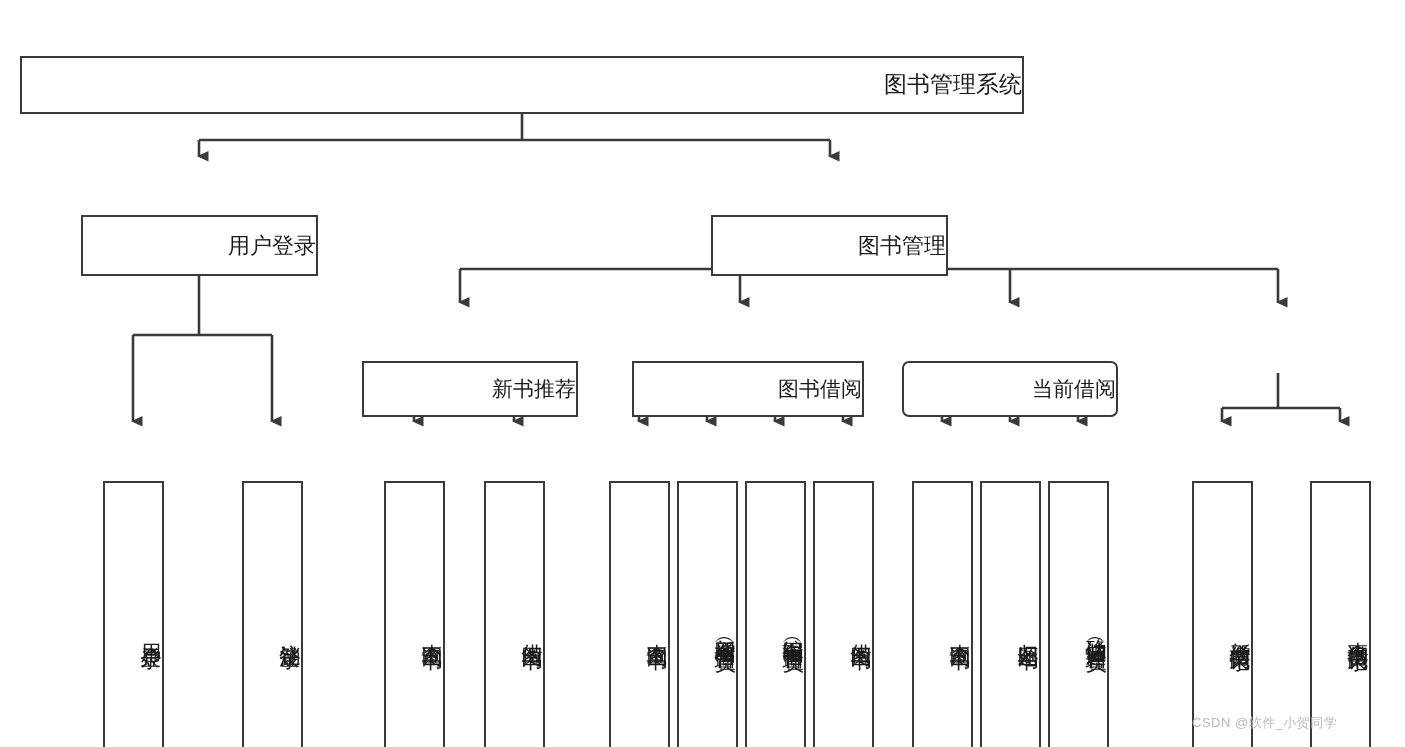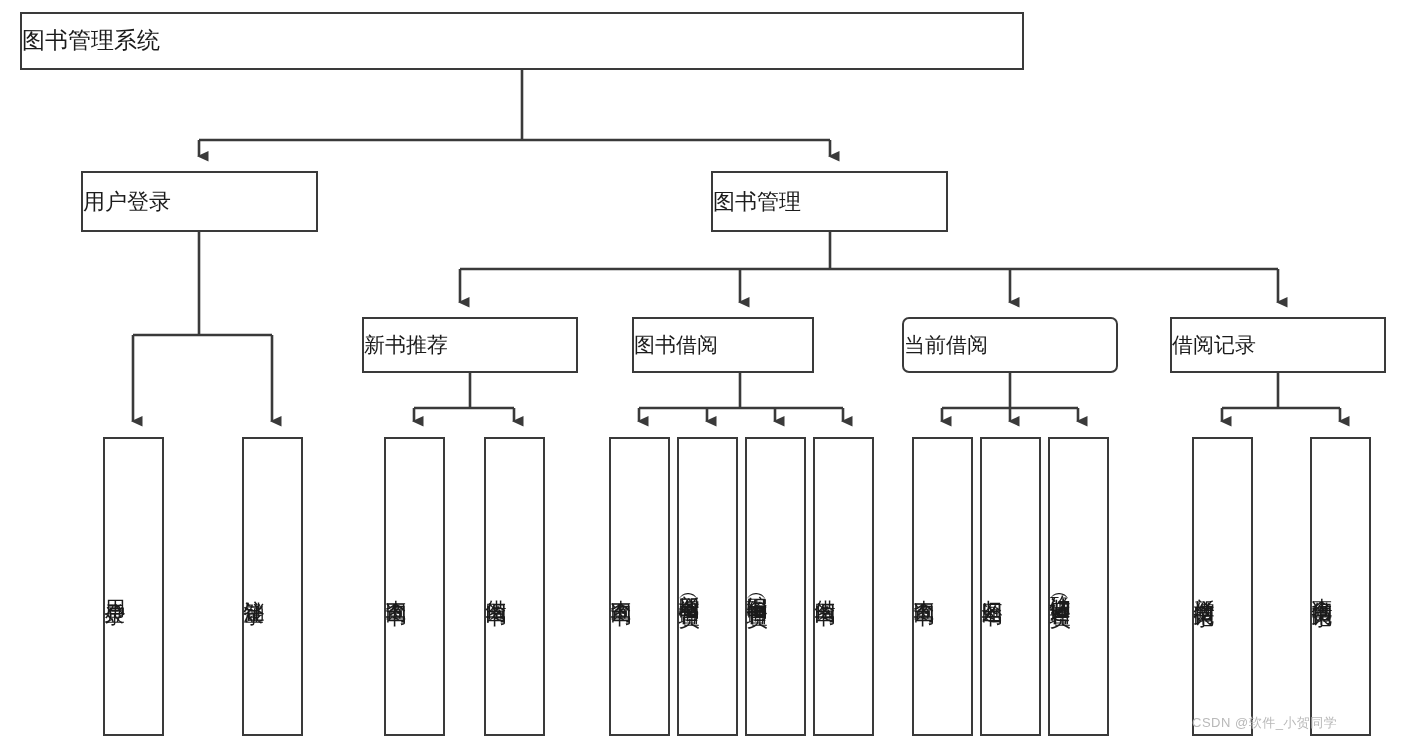--- a/index.html
+++ b/index.html
@@ -25,22 +25,23 @@
     height: 747px;
     pointer-events: none;
   }
   .node {
     position: absolute;
     box-sizing: border-box;
     border: 2px solid #3a3a3a;
     background: #ffffff;
     display: flex;
     align-items: center;
-    justify-content: flex-start;
+    justify-content: flex-end;
     color: #1b1b1b;
+    margin-top: 44px;
   }
   .node .lbl {
     display: block;
     text-align: center;
     line-height: 1.18;
     white-space: pre;
   }
   .node-root { font-size: 23px; }
   .node-l1   { font-size: 22px; }
   .node-l2   { font-size: 21px; }
@@ -123,28 +124,25 @@
   <div class="node node-l1" style="left:81px; top:171px; width:237px; height:61px;">
     <span class="lbl">用户登录</span>
   </div>
   <div class="node node-l2" style="left:362px; top:317px; width:216px; height:56px;">
     <span class="lbl">新书推荐</span>
   </div>
 
   <div class="node node-l1" style="left:711px; top:171px; width:237px; height:61px;">
     <span class="lbl">图书管理</span>
   </div>
-  <div class="node node-l2" style="left:632px; top:317px; width:182px; height:56px;">
+  <div class="node node-l2" style="left:632px; top:317px; width:232px; height:56px;">
     <span class="lbl">图书借阅</span>
   </div>
   <div class="node node-l2" style="left:902px; top:317px; width:216px; height:56px;border-radius:7px;">
     <span class="lbl">当前借阅</span>
-  </div>
-  <div class="node node-l2" style="left:1170px; top:317px; width:216px; height:56px;">
-    <span class="lbl">借阅记录</span>
   </div>
 
   <div class="node node-leaf" style="left:103px; top:437px; width:61px; height:299px;">
     <span class="lbl">用户登录</span>
   </div>
   <div class="node node-leaf" style="left:242px; top:437px; width:61px; height:299px;">
     <span class="lbl">注销登录</span>
   </div>
 
   <div class="node node-leaf" style="left:384px; top:437px; width:61px; height:299px;">

